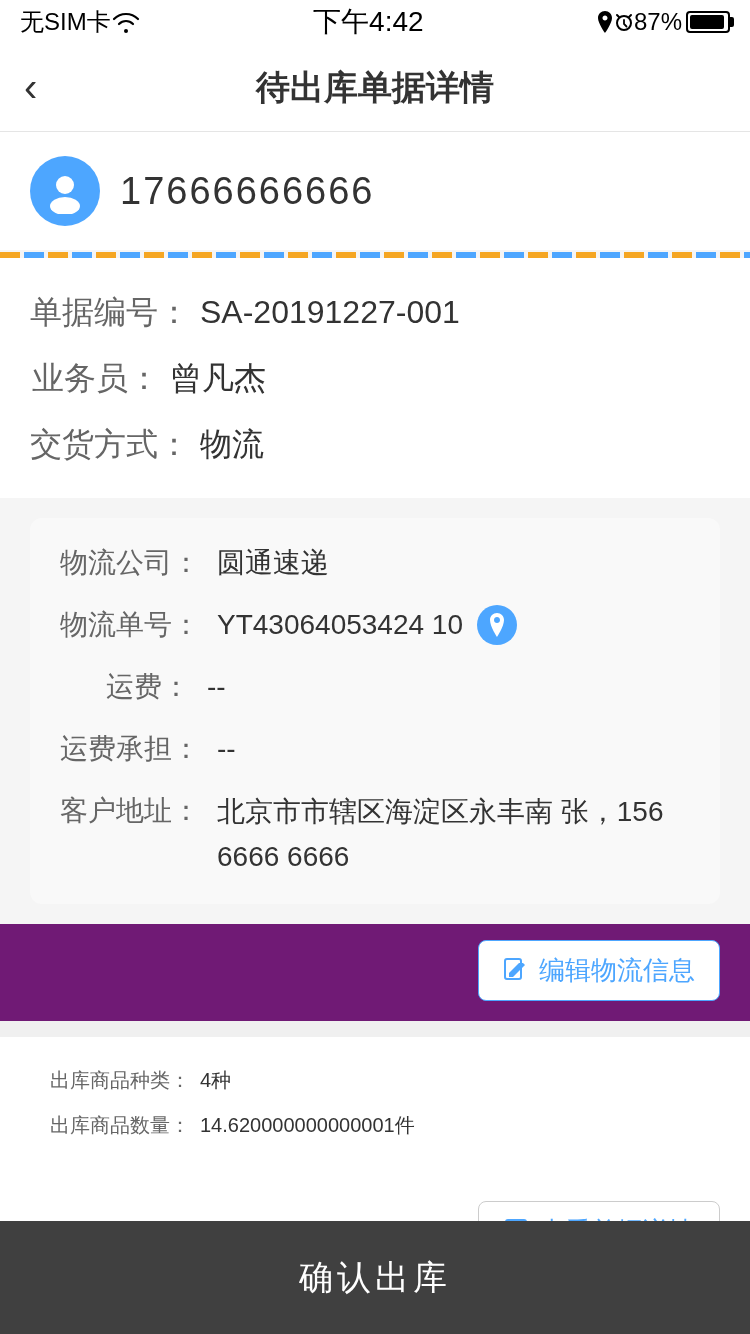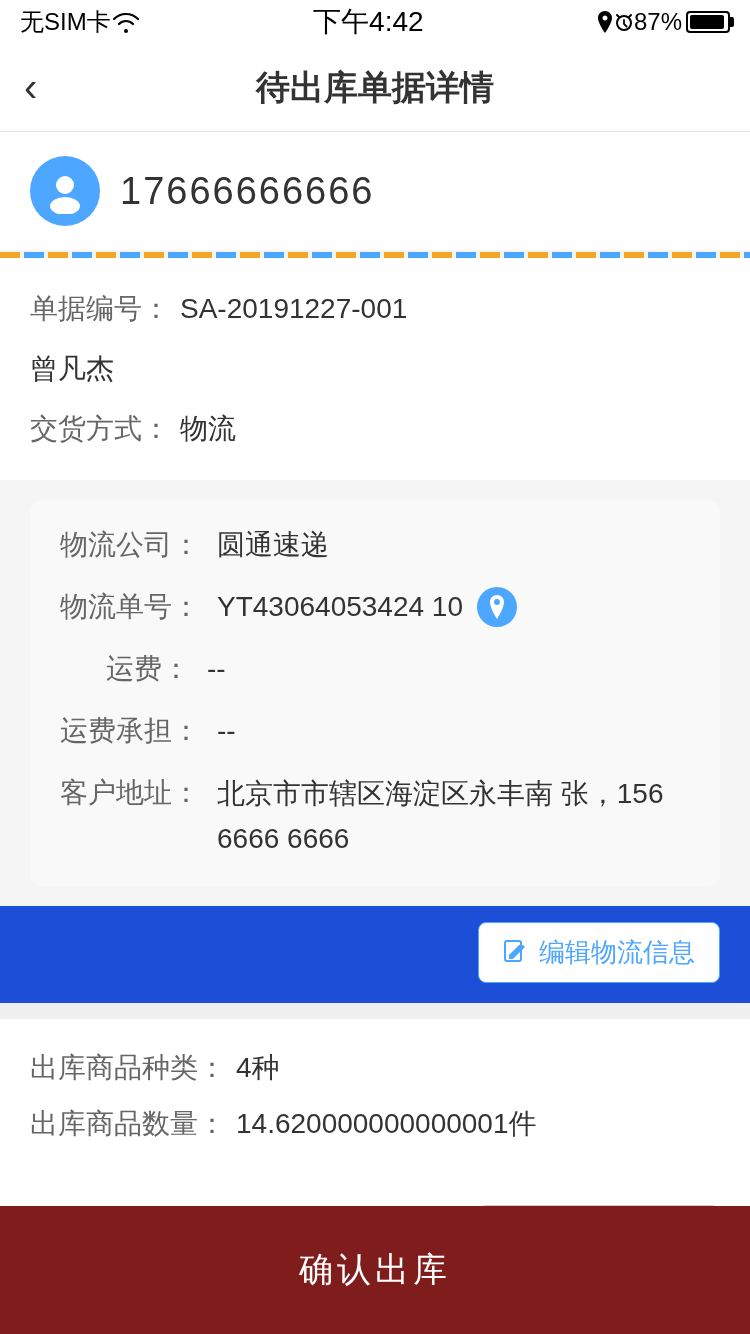--- a/index.html
+++ b/index.html
@@ -130,21 +130,21 @@
 
     
     .info-section {
       background: #fff;
       padding: 30px 30px 30px 30px;
     }
     .info-row {
       display: flex;
       align-items: flex-start;
       margin-bottom: 18px;
-      font-size: 28px;
+      font-size: 32px;
       line-height: 1.5;
       justify-content: space-between;
     }
     .info-row:last-child { margin-bottom: 0; margin-top: 12px; }
     .info-label {
       color: #666;
       min-width: 140px;
       text-align: right;
       flex-shrink: 0;
       padding-right: 10px;
@@ -200,21 +200,21 @@
       width: 24px;
       height: 24px;
       fill: #fff;
     }
 
     
     .edit-logistics-btn {
       display: flex;
       justify-content: flex-end;
       padding: 16px 30px 20px 30px;
-      background: #1d4ed8;
+      background: #701a75;
     }
     .btn-edit {
       border: 1.5px solid #4da6ff;
       color: #4da6ff;
       background: #fff;
       border-radius: 8px;
       padding: 12px 24px;
       font-size: 26px;
       display: flex;
       align-items: center;
@@ -235,21 +235,21 @@
 
     
     .goods-section {
       background: #fff;
       padding: 30px 30px;
     }
     .goods-row {
       display: flex;
       align-items: center;
       margin-bottom: 18px;
-      font-size: 28px;
+      font-size: 20px;
     }
     .goods-label {
       color: #666;
       min-width: 170px;
       text-align: right;
       padding-right: 10px;
       flex-shrink: 0;
     }
     .goods-value {
       color: #333;
@@ -279,22 +279,22 @@
       height: 26px;
       fill: #4da6ff;
     }
 
     
     .confirm-bar {
       position: fixed;
       bottom: 0;
       left: 0;
       width: 750px;
-      height: 128px;
-      background: #7f1d1d;
+      height: 113px;
+      background: #404040;
       display: flex;
       align-items: center;
       justify-content: center;
       cursor: pointer;
     }
     .confirm-btn-text {
       font-size: 34px;
       font-weight: 500;
       color: #fff;
       letter-spacing: 4px;
@@ -351,20 +351,21 @@
   </div>
 
   <div class="dashed-divider"></div>
 
   <div class="info-section">
     <div class="info-row">
       <span class="info-label">单据编号：</span>
       <span class="info-value">SA-20191227-001</span>
     </div>
     <div class="info-row">
+      <span class="info-label">业务员：</span>
       <span class="info-value">曾凡杰</span>
     </div>
     <div class="info-row">
       <span class="info-label">交货方式：</span>
       <span class="info-value">物流</span>
     </div>
   </div>
 
   <div class="logistics-card">
     <div class="logistics-row">

